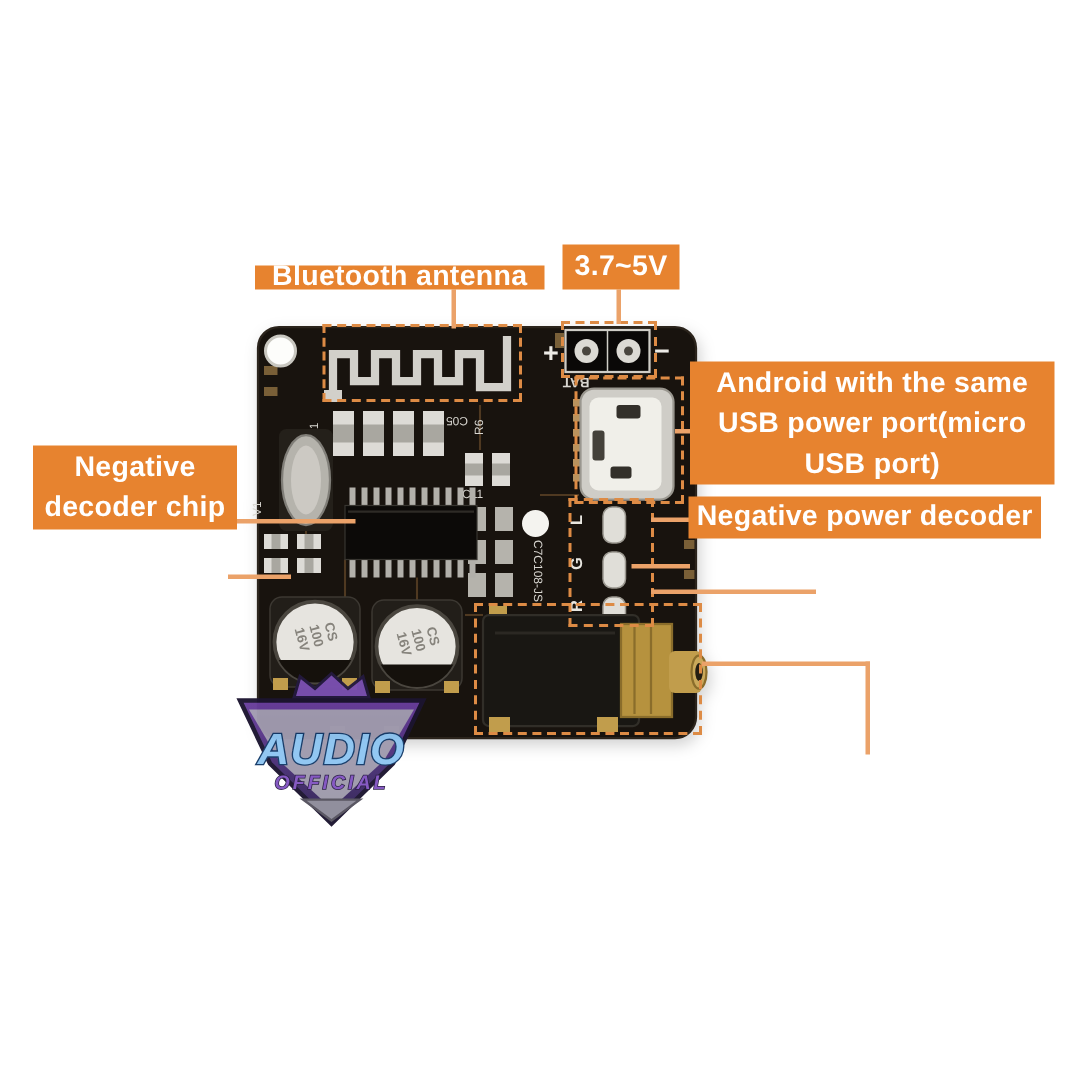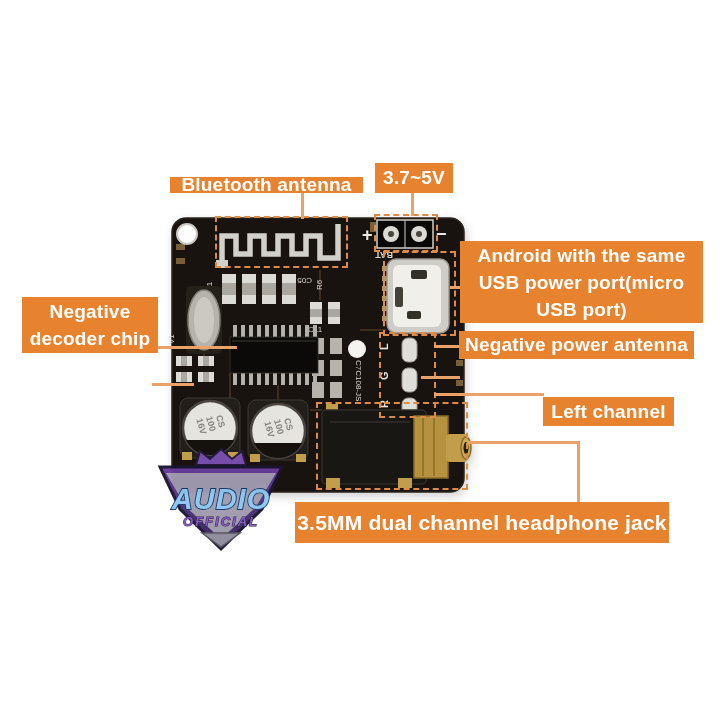--- a/index.html
+++ b/index.html
@@ -242,29 +242,27 @@
   <div class="line" style="left:152px;top:383px;width:42px;height:3px;"></div>
   <div class="line" style="left:468px;top:441px;width:112px;height:3px;"></div>
   <div class="line" style="left:577px;top:441px;width:3px;height:62px;"></div>
 
   <div class="label" style="left:170px;top:163px;width:193px;height:16px;font-size:19px;margin-top:14px;">Bluetooth antenna</div>
 
   <div class="label" style="left:375px;top:163px;width:78px;height:30px;font-size:19px;text-align:right;">3.7~5V</div>
 
   <div class="label" style="left:460px;top:241px;width:243px;height:82px;font-size:19px;line-height:27px;padding:6px 4px;">Android with the same USB power port(micro USB port)</div>
 
-  <div class="label" style="left:459px;top:331px;width:235px;height:28px;font-size:19px;">Negative power antenna</div>
-
-
-  <div class="label" style="left:543px;top:397px;width:131px;height:29px;font-size:19px;">Left channel</div>
+  <div class="label" style="left:459px;top:331px;width:235px;height:28px;font-size:19px;">Negative power decoder</div>
+
+
 
   <div class="label" style="left:22px;top:297px;width:136px;height:56px;font-size:19px;line-height:27px;">Negative decoder chip</div>
 
 
-  <div class="label" style="left:295px;top:502px;width:374px;height:41px;font-size:21px;">3.5MM dual channel headphone jack</div>
 
   <svg id="badge-svg" width="142" height="106" viewBox="0 0 142 106">
     <defs>
       <linearGradient id="bgGrad" x1="0" y1="0" x2="0" y2="1">
         <stop offset="0" stop-color="#6A3F9E"></stop>
           <stop offset="1" stop-color="#2C2250"></stop>
       </linearGradient>
     </defs>
     <polygon points="46,18 50,4 60,12 71,2 82,12 92,4 96,18" fill="#7A4FB0" stroke="#241A3E" stroke-width="2"></polygon>
     <polygon points="10,20 132,20 112,62 71,102 30,62" fill="url(#bgGrad)" stroke="#1C1530" stroke-width="3"></polygon>

